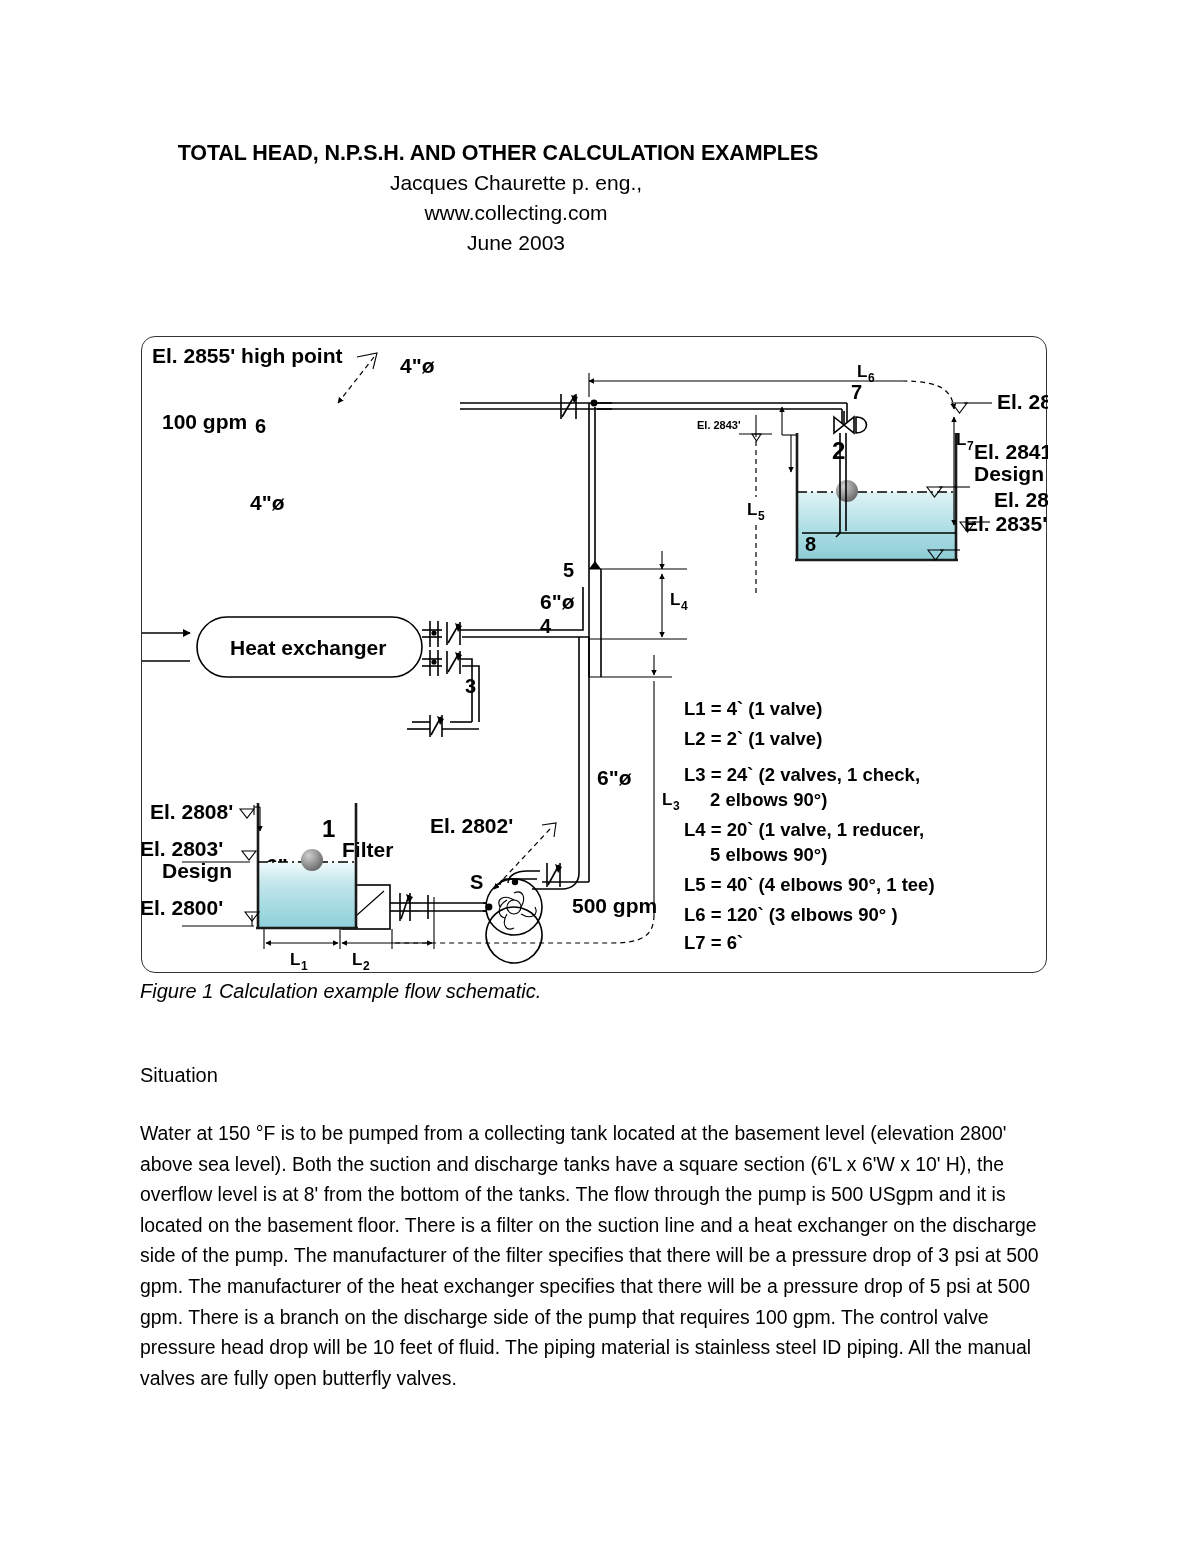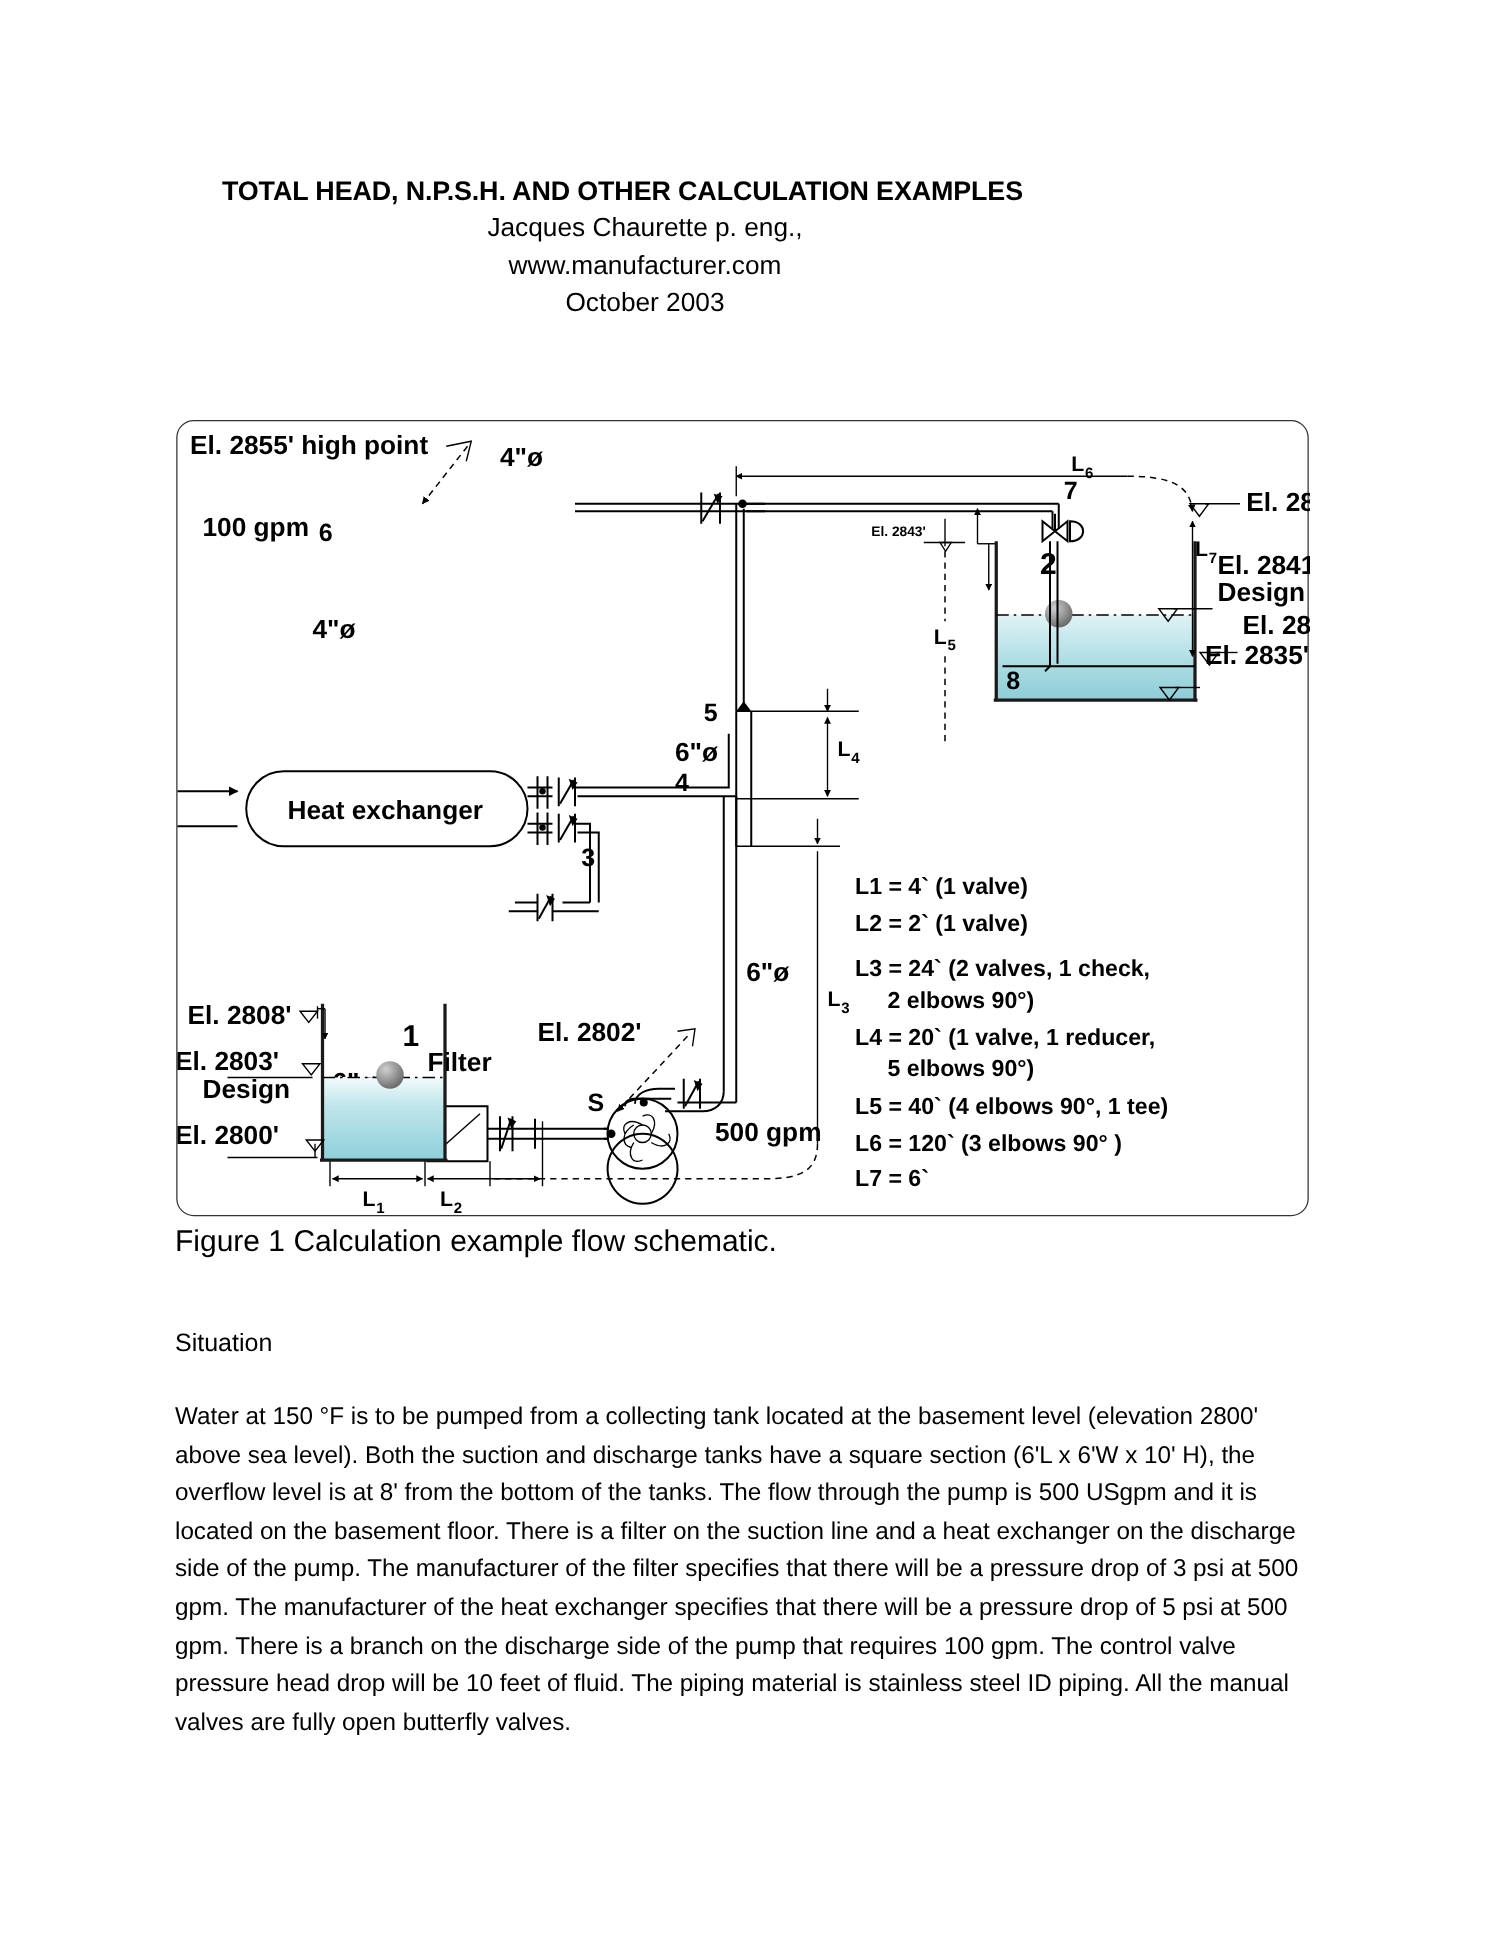--- a/index.html
+++ b/index.html
@@ -55,21 +55,22 @@
     top: 0;
     width: 906px;
     height: 637px;
   }
 
   
   #figure-caption {
     position: absolute;
     left: 140px;
     top: 980px;
-    font-size: 24px;
+    font-size: 20px;
+    font-style: italic;
     color: #000;
   }
 
   
   #situation-heading {
     position: absolute;
     left: 140px;
     top: 1064px;
     font-size: 20px;
     font-weight: normal;
@@ -97,22 +98,22 @@
   .ln-thick     { stroke: #1a1a1a; stroke-width: 2.6; fill: none; }
   .ln-dash      { stroke: #000; stroke-width: 1.2; fill: none; stroke-dasharray: 5 4; }
   .ln-dashdot   { stroke: #000; stroke-width: 1.3; fill: none; stroke-dasharray: 10 4 2 4; }
 </style>
 </head>
 <body>
 
 <div id="title-block">
   <div id="doc-title">TOTAL HEAD, N.P.S.H. AND OTHER CALCULATION EXAMPLES</div>
   <div class="title-sub">Jacques Chaurette p. eng.,</div>
-  <div class="title-sub">www.manufacturer.com</div>
-  <div class="title-sub">October 2003</div>
+  <div class="title-sub">www.collecting.com</div>
+  <div class="title-sub">June 2003</div>
 </div>
 
 <div id="figure-frame">
   <svg id="schematic-svg" viewBox="0 0 906 637">
     <defs>
       <linearGradient id="liqGrad" x1="0" y1="0" x2="0" y2="1">
         <stop offset="0%" stop-color="#f2fbfc"></stop>
         <stop offset="35%" stop-color="#bfe5ea"></stop>
         <stop offset="100%" stop-color="#8ed0da"></stop>
       </linearGradient>

